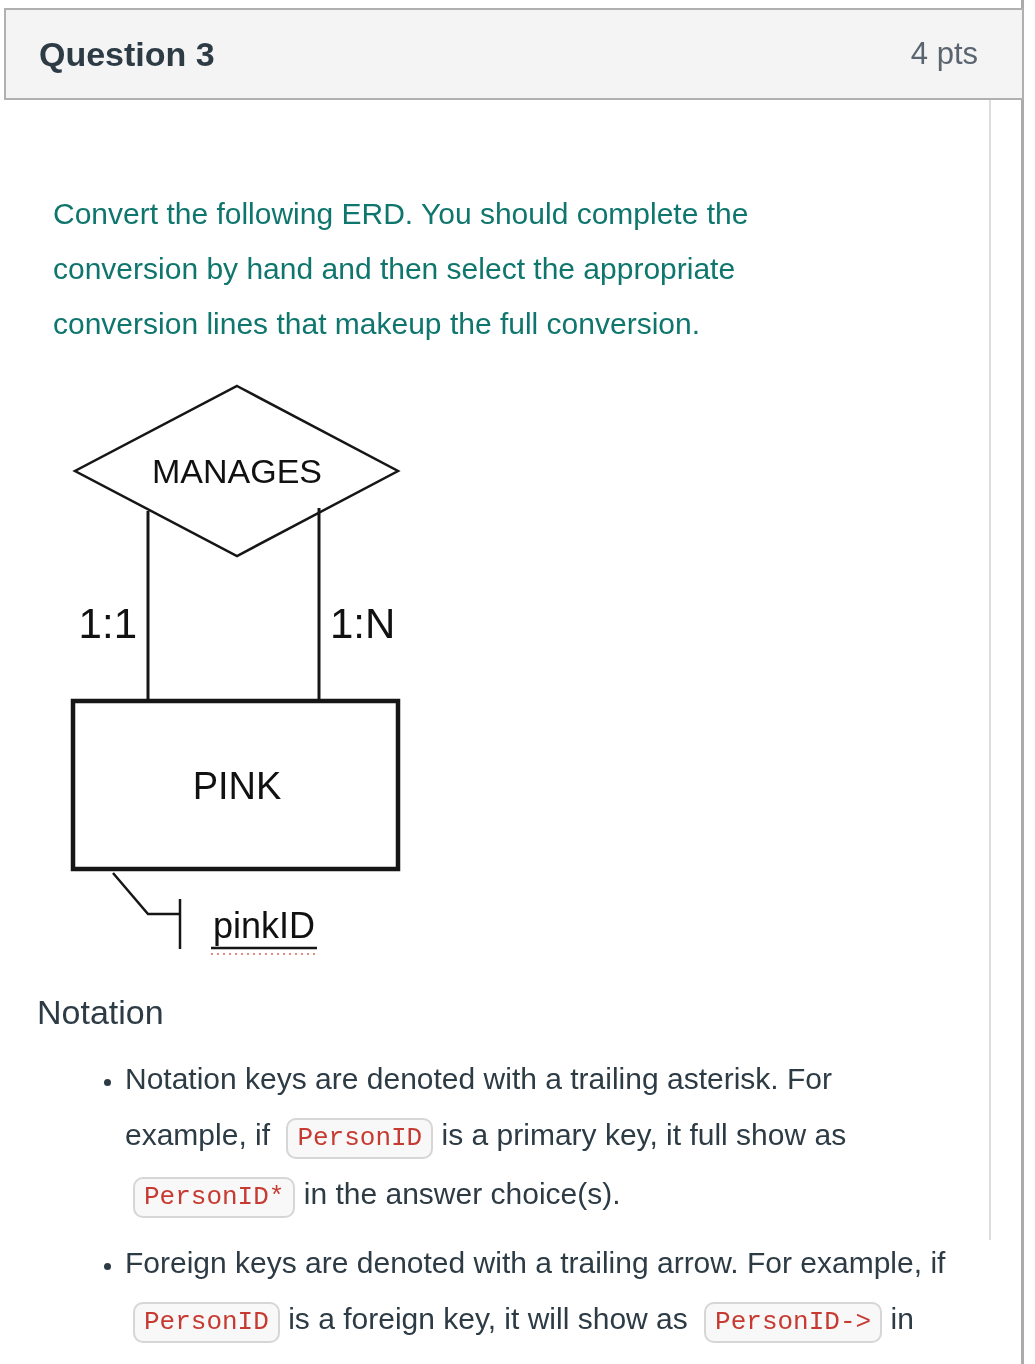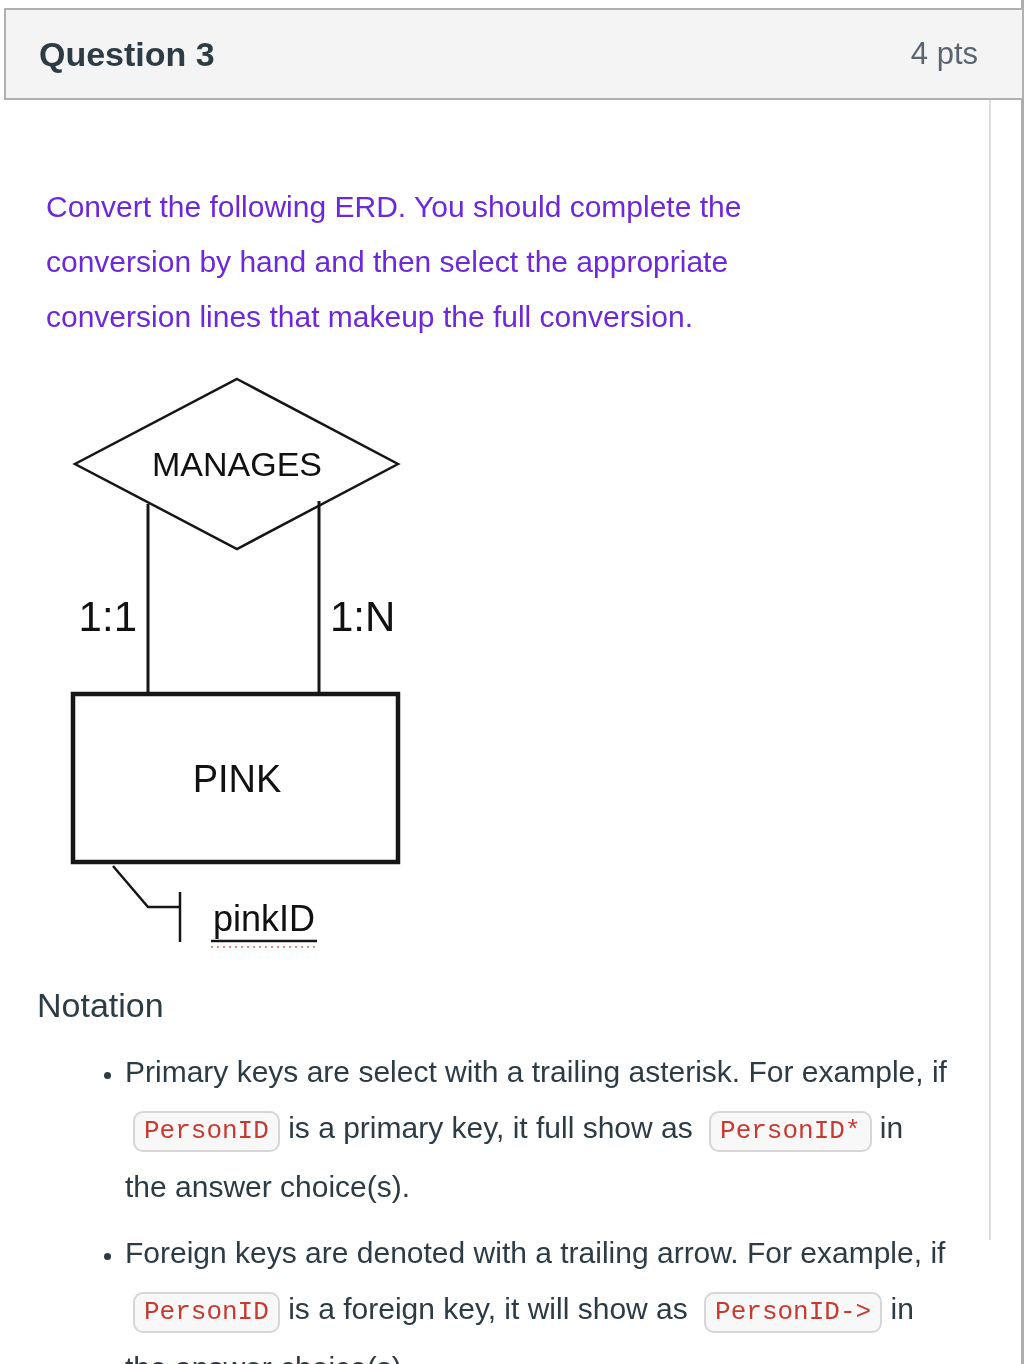--- a/index.html
+++ b/index.html
@@ -31,25 +31,25 @@
     padding: 0 44px 0 33px;
   }
   .question-title { font-size: 34px; font-weight: bold; color: #2d3b45; }
   .question-points { font-size: 31px; font-weight: normal; color: #5a6570; }
 
   .content {
     position: absolute; top: 100px; left: 0; width: 990px;
     padding: 70px 40px 0 37px;
   }
   .prompt {
-    margin: 9px;
+    margin: 16px;
     font-size: 30px;
     line-height: 55px;
     white-space: pre-line;
-    color: #6d28d9;
+    color: #0f766e;
   }
   .erd-diagram { display: block; margin: 20px 0 0 -1px; }
   .erd-shape { fill: none; stroke: #161616; }
   .erd-text { fill: #111111; font-family: "Liberation Sans", sans-serif; }
 
   .notation-heading {
     margin: 32px 0 0 0;
     font-size: 34px;
     font-weight: normal;
     line-height: 34px;
@@ -112,16 +112,16 @@
     <line class="erd-shape" x1="144" y1="528" x2="144" y2="578" stroke-width="2.5"></line>
 
     <text class="erd-text" x="177" y="567" font-size="36" text-anchor="start">pinkID</text>
     <line class="erd-shape" x1="175" y1="577" x2="281" y2="577" stroke-width="2.5"></line>
     <line x1="175" y1="583" x2="281" y2="583" stroke="#e58a80" stroke-width="2" stroke-dasharray="2,4" fill="none"></line>
   </svg>
 
   <p class="notation-heading">Notation</p>
 
   <ul class="notation-list">
-      <li><span>Primary keys are select with a trailing asterisk. For example, if </span><span class="code-chip">PersonID</span><span> is a primary key, it full show as </span><span class="code-chip">PersonID*</span><span> in the answer choice(s).</span></li>
+      <li><span>Notation keys are denoted with a trailing asterisk. For example, if </span><span class="code-chip">PersonID</span><span> is a primary key, it full show as </span><span class="code-chip">PersonID*</span><span> in the answer choice(s).</span></li>
       <li><span>Foreign keys are denoted with a trailing arrow. For example, if </span><span class="code-chip">PersonID</span><span> is a foreign key, it will show as </span><span class="code-chip">PersonID-&gt;</span><span> in the answer choice(s).</span></li>
     </ul>
 </div>
 
 </body></html>

